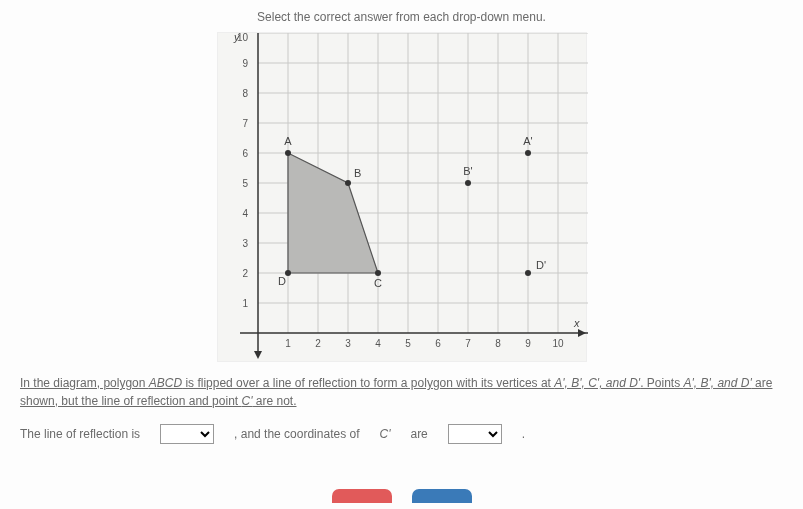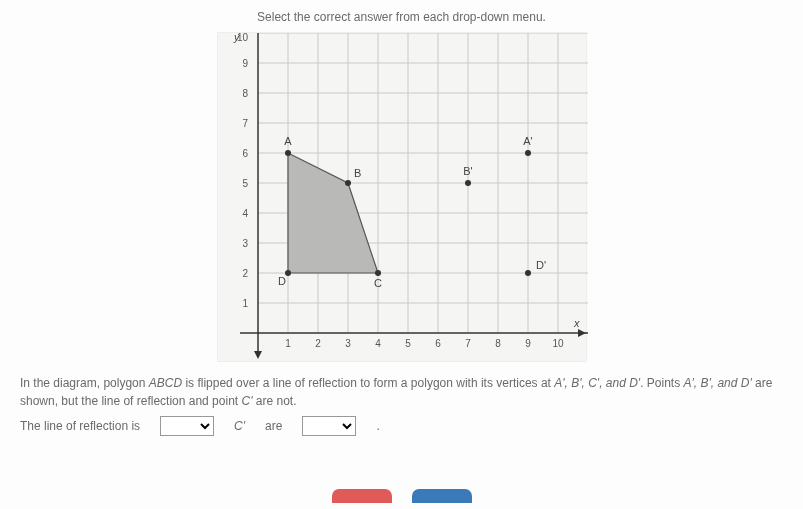--- a/index.html
+++ b/index.html
@@ -34,21 +34,22 @@
     .grid-line { stroke: #c9c9c7; stroke-width: 1; }
     .axis-line { stroke: #333; stroke-width: 1.5; }
     .poly-fill { fill: #b9b9b7; stroke: #555; stroke-width: 1.2; }
     .pt { fill: #333; }
     .lbl { font-size: 11px; fill: #444; font-family: Arial, sans-serif; }
     .tick { font-size: 10px; fill: #555; font-family: Arial, sans-serif; }
     .axis-lbl { font-size: 11px; fill: #444; font-style: italic; }
     .body-text {
       font-size: 12px;
       line-height: 1.5;
-      margin-bottom: 6px;
+      margin-bottom: 14px;
+      text-decoration: underline;
     }
     .body-text i { font-style: italic; }
     .answer-line {
       font-size: 12px;
       display: flex;
       align-items: center;
       gap: 20px;
       flex-wrap: wrap;
     }
     select.dd {
@@ -158,20 +159,21 @@
   </div>
 </div>
 
 <div class="body-text">
   <span>In the diagram, polygon </span><i>ABCD</i><span> is flipped over a line of reflection to form a polygon with its vertices at </span><i>A', B', C', and D'</i><span>. Points </span><i>A', B', and D'</i><span> are shown, but the line of reflection and point </span><i>C'</i><span> are not.</span>
 </div>
 
 <div class="answer-line">
   <span>The line of reflection is </span>
   <select class="dd"></select>
+  <span> , and the coordinates of </span>
   <i>C'</i>
   <span> are </span>
   <select class="dd"></select>
   <span> .</span>
 </div>
 
 <div class="btn-row">
   <div class="btn btn-red"></div>
   <div class="btn btn-blue"></div>
 </div>

